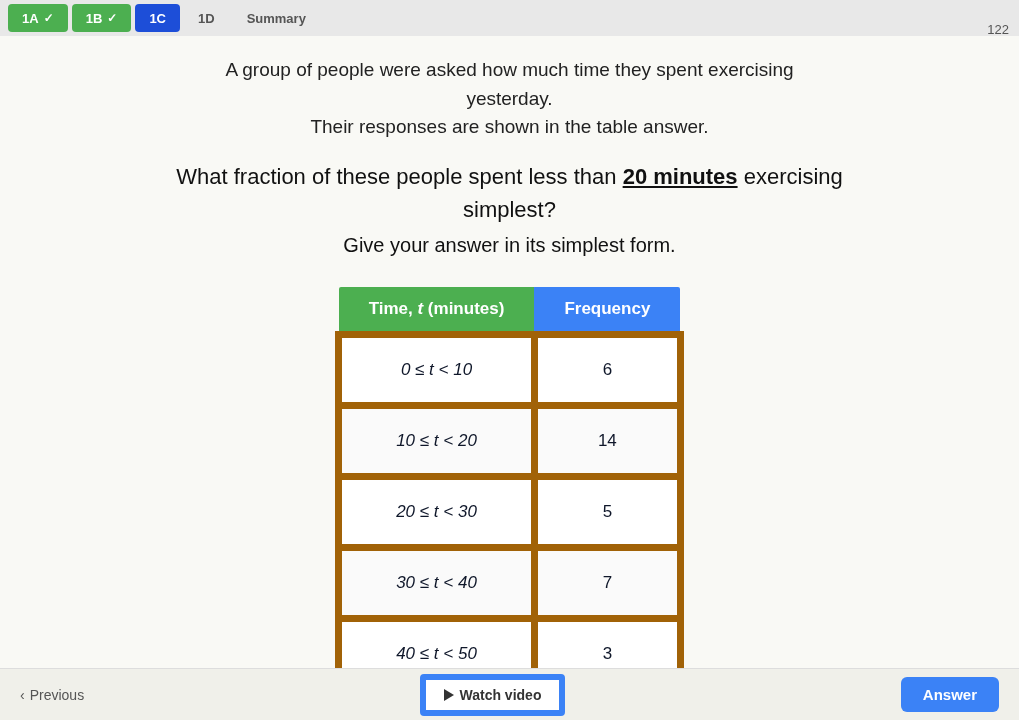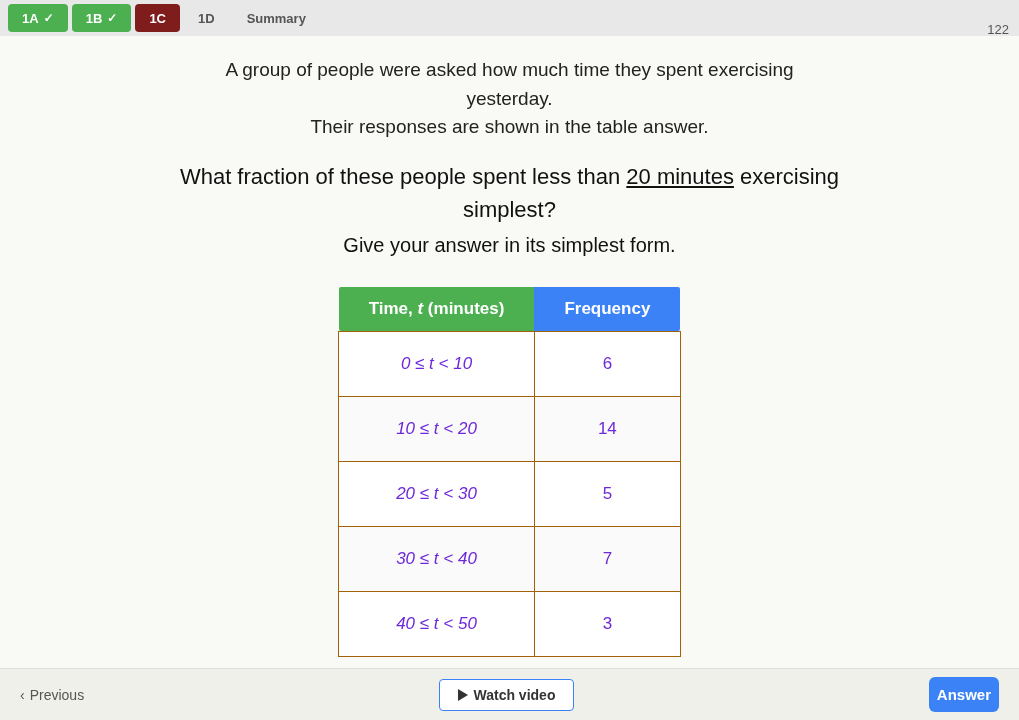--- a/index.html
+++ b/index.html
@@ -43,21 +43,21 @@
       font-weight: 600;
       cursor: pointer;
     }
 
     .nav-tab.completed {
       background: #4caf50;
       color: white;
     }
 
     .nav-tab.active {
-      background: #7f1d1d;
+      background: #1d4ed8;
       color: white;
     }
 
     .nav-tab.inactive {
       background: transparent;
       color: #555;
     }
 
     .nav-tab.summary {
       background: transparent;
@@ -101,21 +101,21 @@
     .question-text {
       text-align: center;
       font-size: 22px;
       color: #111;
       line-height: 1.5;
       margin-bottom: 8px;
     }
 
     .question-text .underline {
       text-decoration: underline;
-      font-weight: normal;
+      font-weight: bold;
     }
 
     .simplest-form {
       text-align: center;
       font-size: 20px;
       color: #111;
       margin-bottom: 30px;
     }
 
     
@@ -152,23 +152,23 @@
       background: white;
     }
 
     table tbody tr:nth-child(even) {
       background: #fafafa;
     }
 
     table tbody td {
       padding: 22px 30px;
       font-size: 17px;
-      color: #6d28d9;
-      text-align: center;
-      border: 1px solid #a16207;
+      color: #0f172a;
+      text-align: center;
+      border: 7px solid #a16207;
     }
 
     td.time-cell {
       font-style: italic;
     }
 
     
     .bottom-bar {
       position: absolute;
       bottom: 0;
@@ -192,21 +192,21 @@
       cursor: pointer;
       background: none;
       border: none;
     }
 
     .watch-video-btn {
       display: flex;
       align-items: center;
       gap: 6px;
       background: #fff;
-      border: 1px solid #3b82f6;
+      border: 6px solid #3b82f6;
       border-radius: 4px;
       padding: 7px 18px;
       font-size: 14px;
       font-weight: 600;
       color: #333;
       cursor: pointer;
     }
 
     .watch-video-btn .play-icon {
       width: 0;
@@ -215,21 +215,21 @@
       border-bottom: 6px solid transparent;
       border-left: 10px solid #333;
       display: inline-block;
     }
 
     .answer-button {
       background: #3b82f6;
       color: white;
       border: none;
       border-radius: 6px;
-      padding: 9px 8px;
+      padding: 9px 22px;
       font-size: 15px;
       font-weight: bold;
       cursor: pointer;
     }
   </style>
 </head>
 <body>
 
 <div class="top-nav">
   <div class="nav-tab completed">

